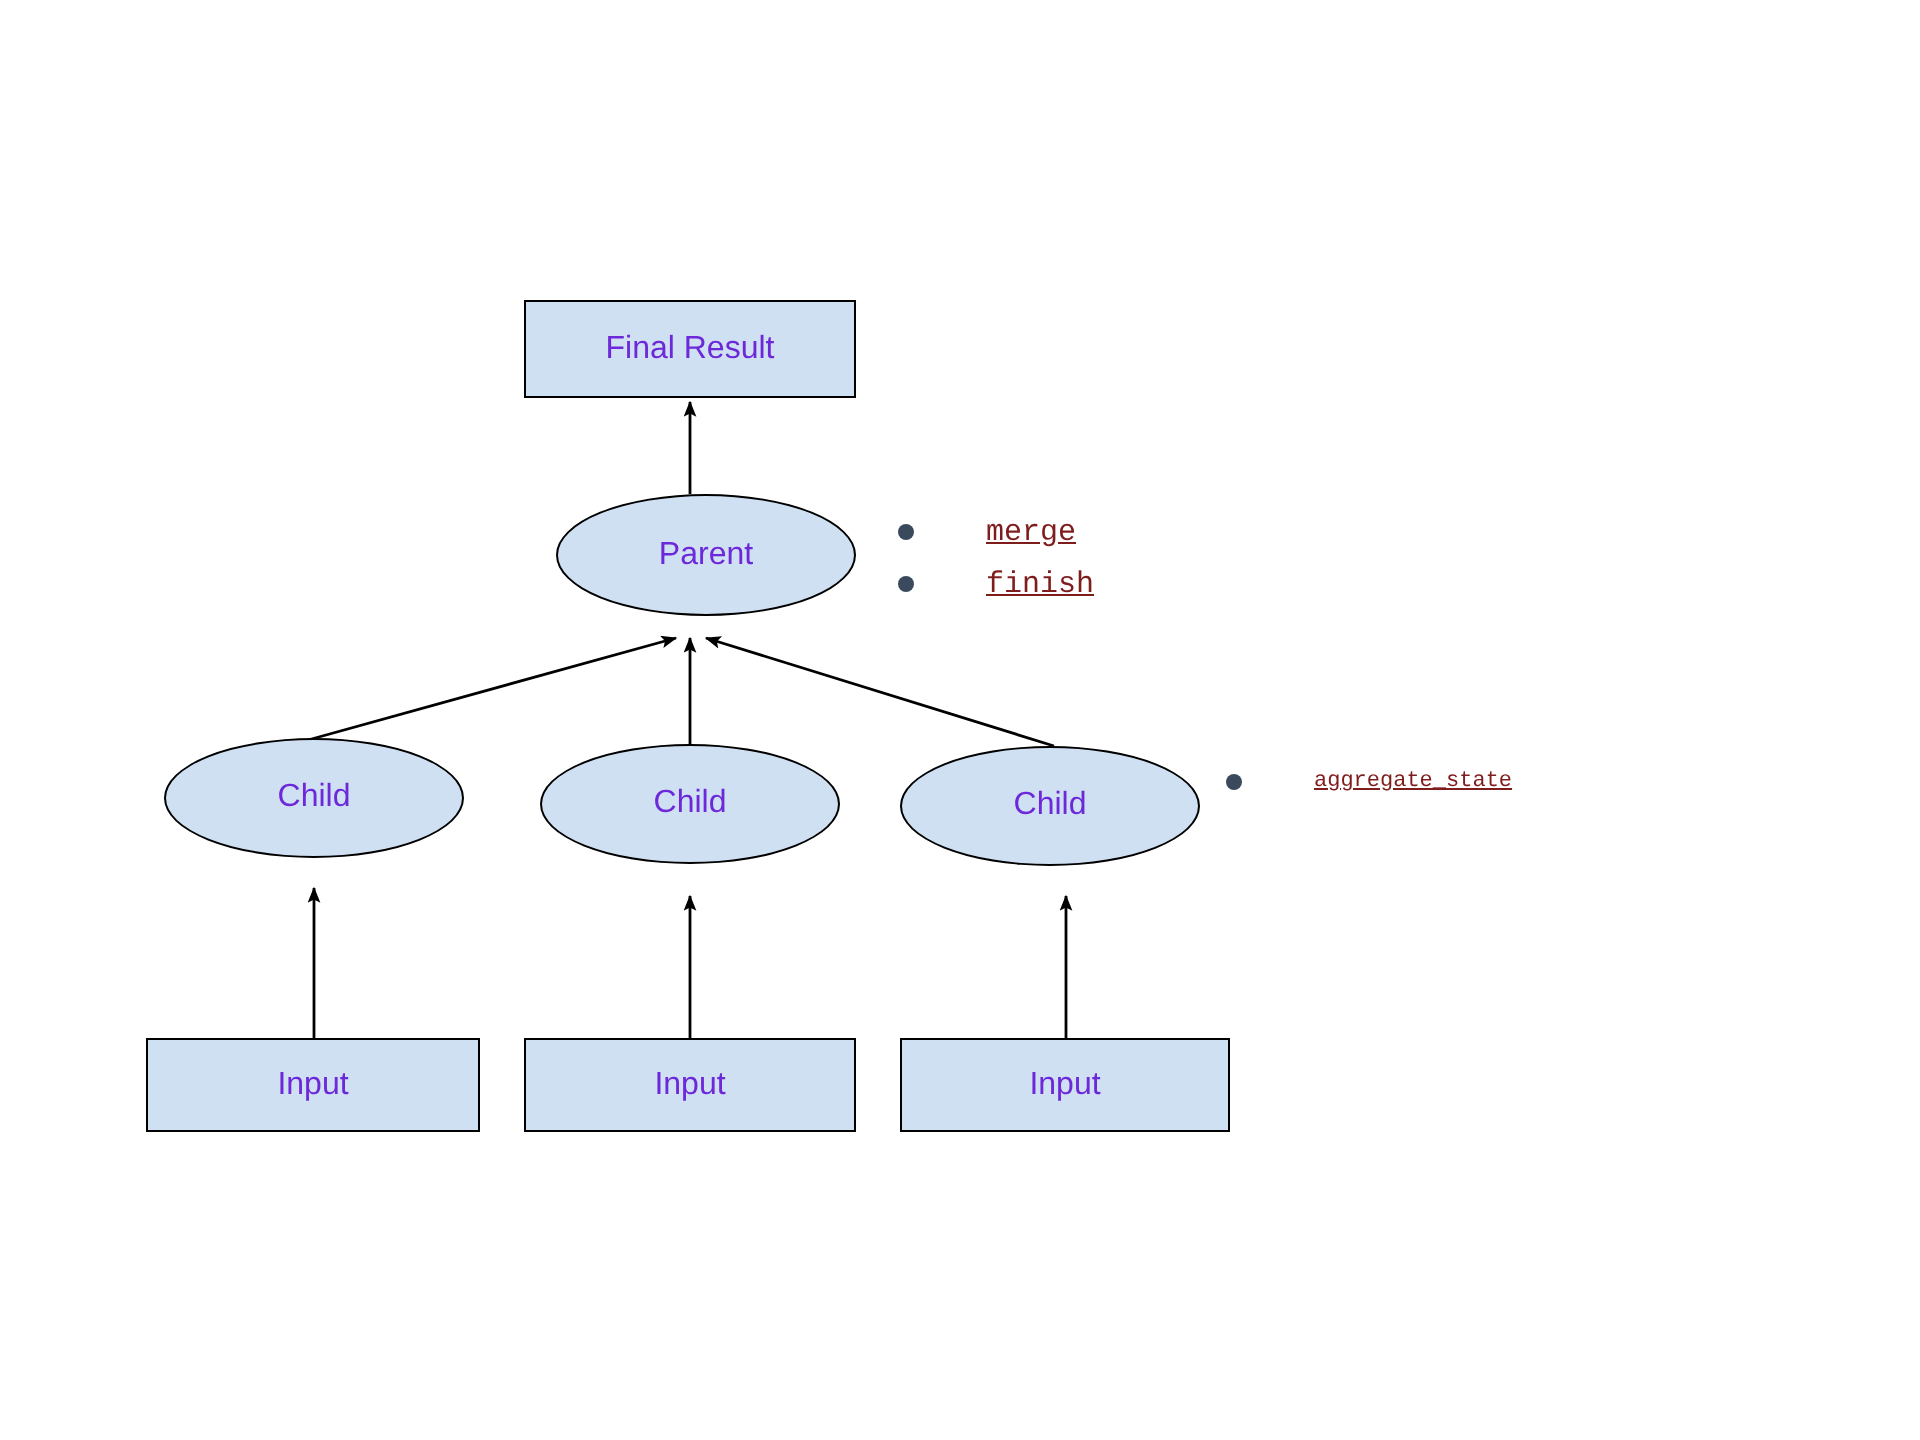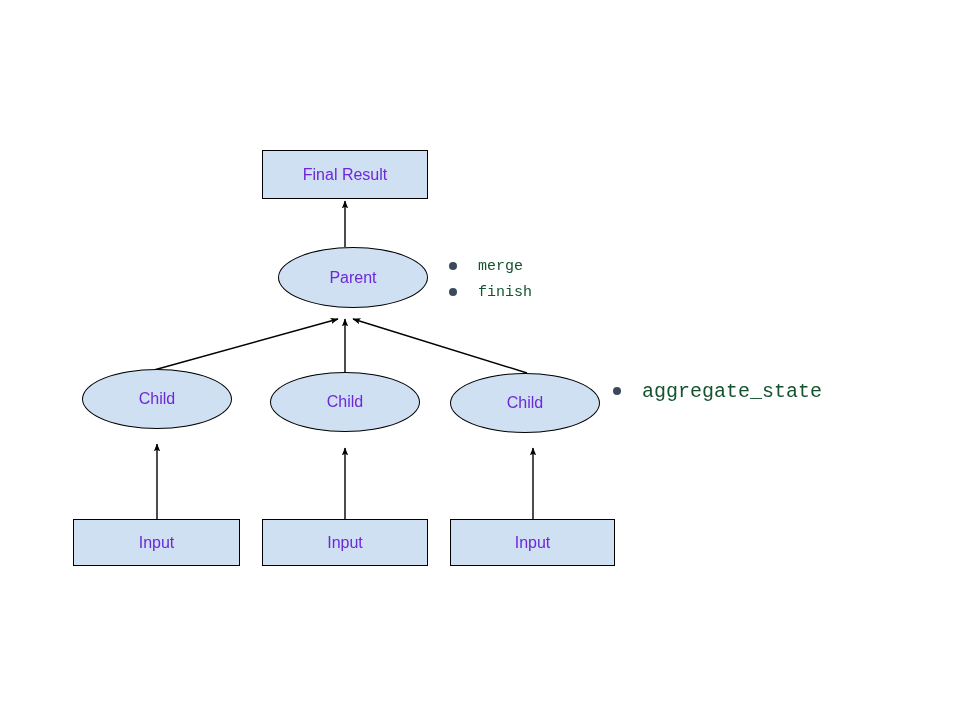--- a/index.html
+++ b/index.html
@@ -62,28 +62,29 @@
     height: 26px;
   }
   .annot-bullet {
     width: 8px;
     height: 8px;
     border-radius: 50%;
     background: #3a4a5c;
     flex: 0 0 auto;
   }
   .annot-label {
-    margin-left: 21px;
+    margin-left: 36px;
     font-family: "Liberation Mono", "DejaVu Sans Mono", monospace;
     font-size: 15px;
-    color: #14532d;
+    color: #7f1d1d;
     white-space: pre;
+    text-decoration: underline;
   }
   .annot.wide .annot-label {
-    font-size: 20px;
+    font-size: 11px;
   }
 </style>
 </head>
 <body>
 
 <div id="canvas">
 
   <svg id="edges" viewBox="0 0 960 720" xmlns="http://www.w3.org/2000/svg">
     <defs>
       <marker id="arrowhead" markerWidth="9" markerHeight="9" refX="7.4" refY="3.2" orient="auto" markerUnits="userSpaceOnUse">

